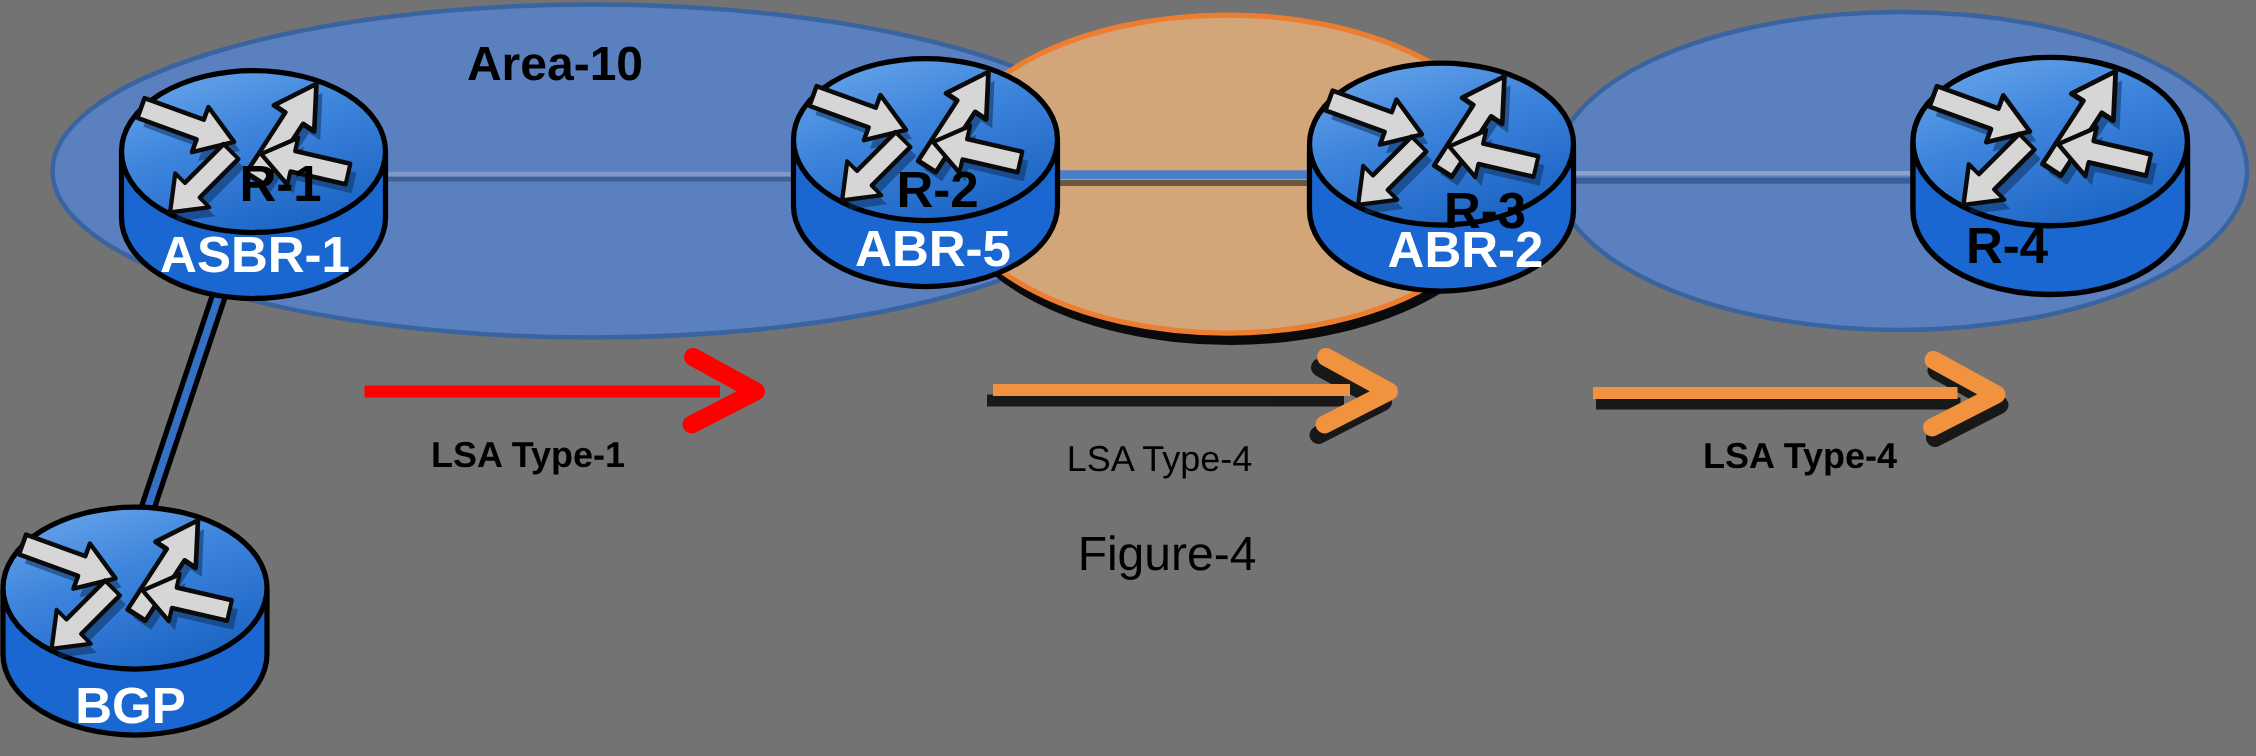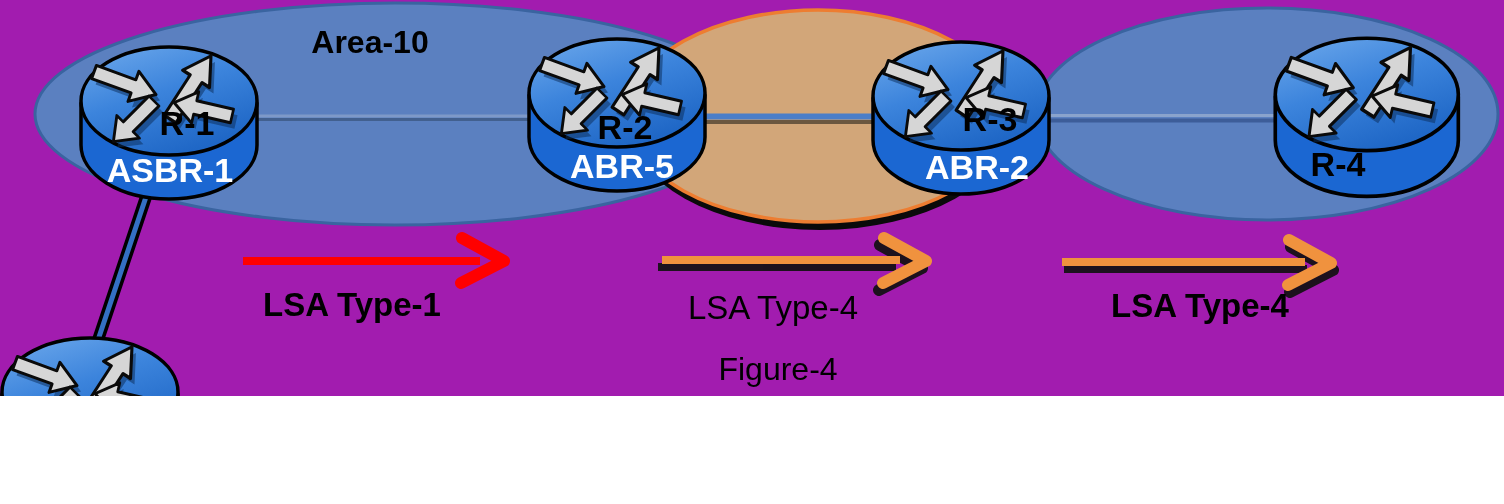--- a/index.html
+++ b/index.html
@@ -1,37 +1,37 @@
 <!DOCTYPE html>
 <html><head>
 <meta charset="utf-8">
 <style>
   html,body{margin:0;padding:0;background:#fff;}
   .canvas{
     position:relative;
-    width:1504px;height:396px;
-    background:#a21caf;
+    width:1504px;height:504px;
+    background:#737373;
     overflow:hidden;
     font-family:"Liberation Sans",sans-serif;
     text-decoration:underline;
   }
   .layer{position:absolute;left:0;top:0;}
   .lbl{
     position:absolute;
     transform:translate(-50%,-50%);
     white-space:nowrap;
     font-weight:700;
     color:#000;
     line-height:1;
     user-select:none;
   }
   .area-lbl{font-size:32px;}
   .router-lbl{font-size:34px;}
   .white{color:#ffffff;}
-  .arrow-lbl{font-size:33px;}
+  .arrow-lbl{font-size:24px;}
   .thin{font-weight:400;}
   .caption{font-size:32px;font-weight:400;}
 </style>
 </head>
 <body>
 
 <div class="canvas">
 
   <svg class="layer" width="1504" height="504" viewBox="0 0 1504 504">
     <defs>
@@ -121,21 +121,21 @@
   </svg>
 
   <div class="lbl area-lbl" style="left:370px;top:42px;">Area-10</div>
 
   <div class="lbl router-lbl" style="left:187px;top:123px;">R-1</div>
   <div class="lbl router-lbl white" style="left:170px;top:170px;">ASBR-1</div>
 
   <div class="lbl router-lbl" style="left:625px;top:127px;">R-2</div>
   <div class="lbl router-lbl white" style="left:622px;top:166px;">ABR-5</div>
 
-  <div class="lbl router-lbl" style="left:990px;top:119px;">R-3</div>
+  <div class="lbl router-lbl" style="left:990px;top:141px;">R-3</div>
   <div class="lbl router-lbl white" style="left:977px;top:167px;">ABR-2</div>
 
   <div class="lbl router-lbl" style="left:1338px;top:164px;">R-4</div>
 
   <div class="lbl router-lbl white" style="left:87px;top:471px;">BGP</div>
 
   <div class="lbl arrow-lbl" style="left:352px;top:304px;">LSA Type-1</div>
   <div class="lbl arrow-lbl thin" style="left:773px;top:307px;">LSA Type-4</div>
   <div class="lbl arrow-lbl" style="left:1200px;top:305px;">LSA Type-4</div>
 

